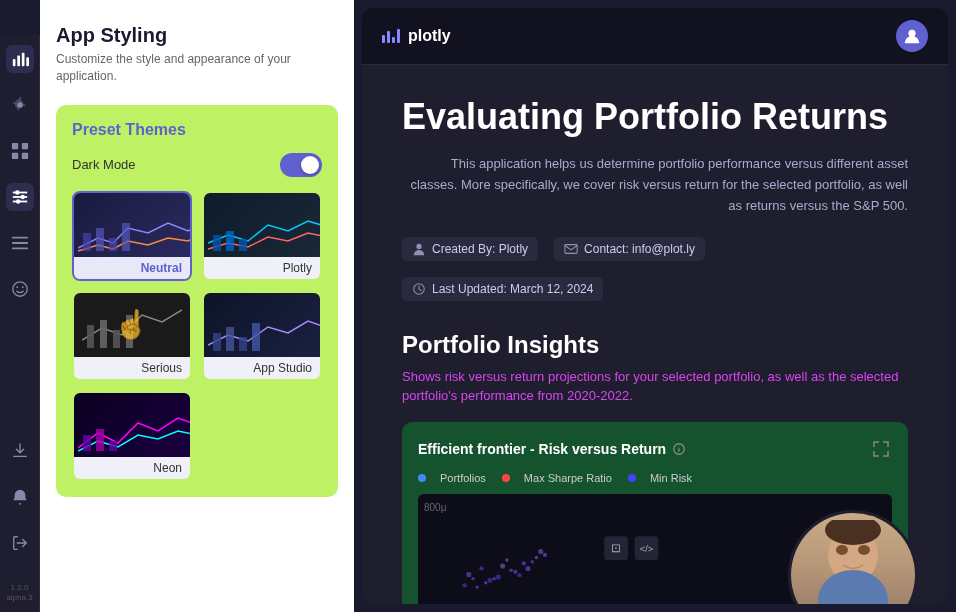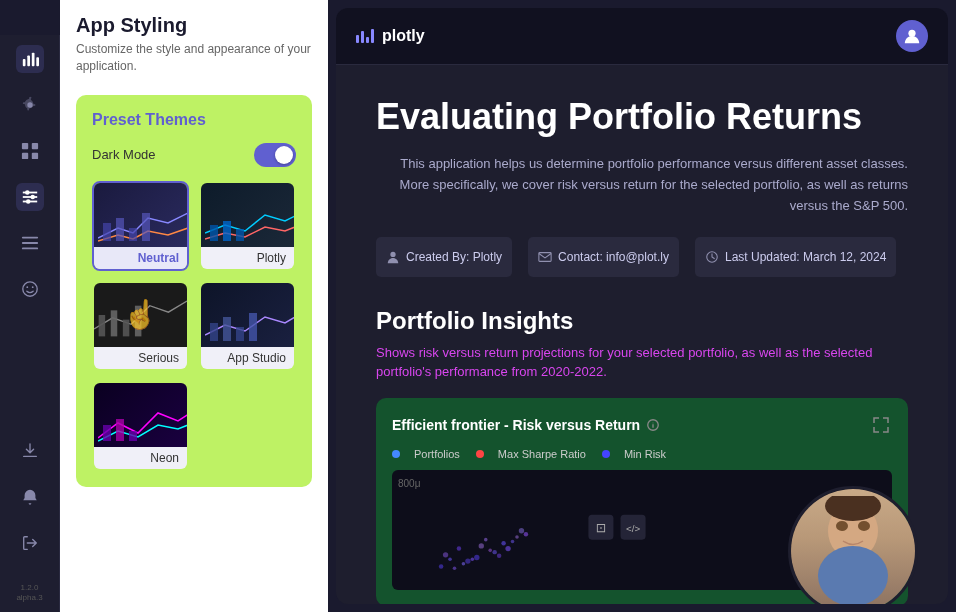--- a/index.html
+++ b/index.html
@@ -1,20 +1,20 @@
 <!DOCTYPE html>
 <html><head>
   <meta charset="utf-8">
   <style>
     * { box-sizing: border-box; margin: 0; padding: 0; }
     body { font-family: -apple-system, BlinkMacSystemFont, 'Segoe UI', sans-serif; background: #1a1a2e; width: 956px; height: 612px; overflow: hidden; display: flex; }
 
     
     .icon-bar {
-      width: 60px;
+      width: 40px;
       background: #1e1e30;
       display: flex;
       flex-direction: column;
       align-items: center;
       padding: 10px 0;
       gap: 18px;
       border-right: 1px solid #2a2a40;
       flex-shrink: 0;
       margin-top: 35px;
     }
@@ -33,25 +33,25 @@
       background: #2d2d50;
       color: #fff;
     }
     .icon-bar-item svg {
       width: 18px;
       height: 18px;
     }
 
     
     .sidebar {
-      width: 268px;
+      width: 314px;
       background: #ffffff;
       flex-shrink: 0;
       overflow-y: auto;
-      padding: 14px 16px;
+      padding: 24px 16px;
     }
     .sidebar-title {
       font-size: 20px;
       font-weight: 700;
       color: #1a1a2e;
       margin-bottom: 4px;
     }
     .sidebar-subtitle {
       font-size: 12px;
       color: #666;
@@ -225,21 +225,21 @@
       margin-bottom: 30px;
       flex-wrap: wrap;
     }
     .meta-item {
       display: flex;
       align-items: center;
       gap: 6px;
       font-size: 12px;
       color: #ccccee;
       background: #2a2a3e;
-      padding: 13px 10px;
+      padding: 5px 10px;
       border-radius: 5px;
     }
     .meta-icon {
       width: 14px;
       height: 14px;
       opacity: 0.8;
     }
     .section-heading {
       font-size: 24px;
       font-weight: 700;

